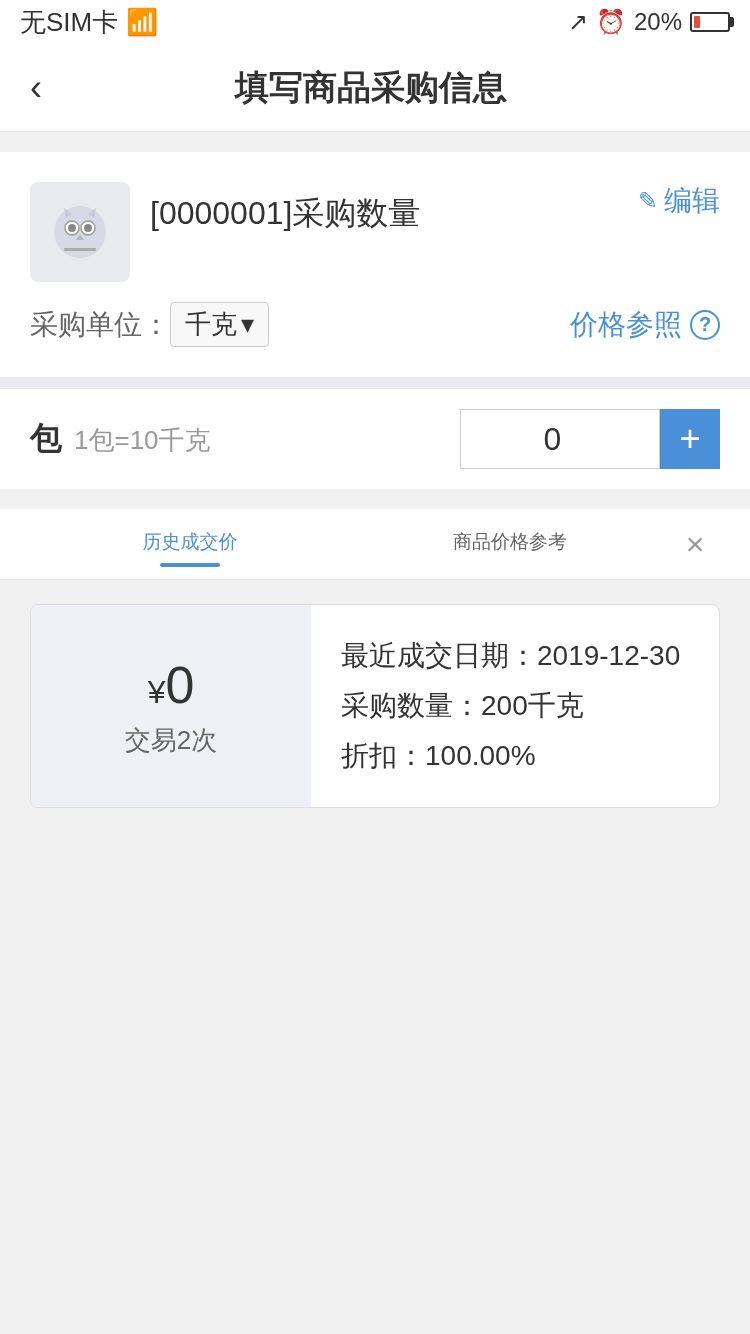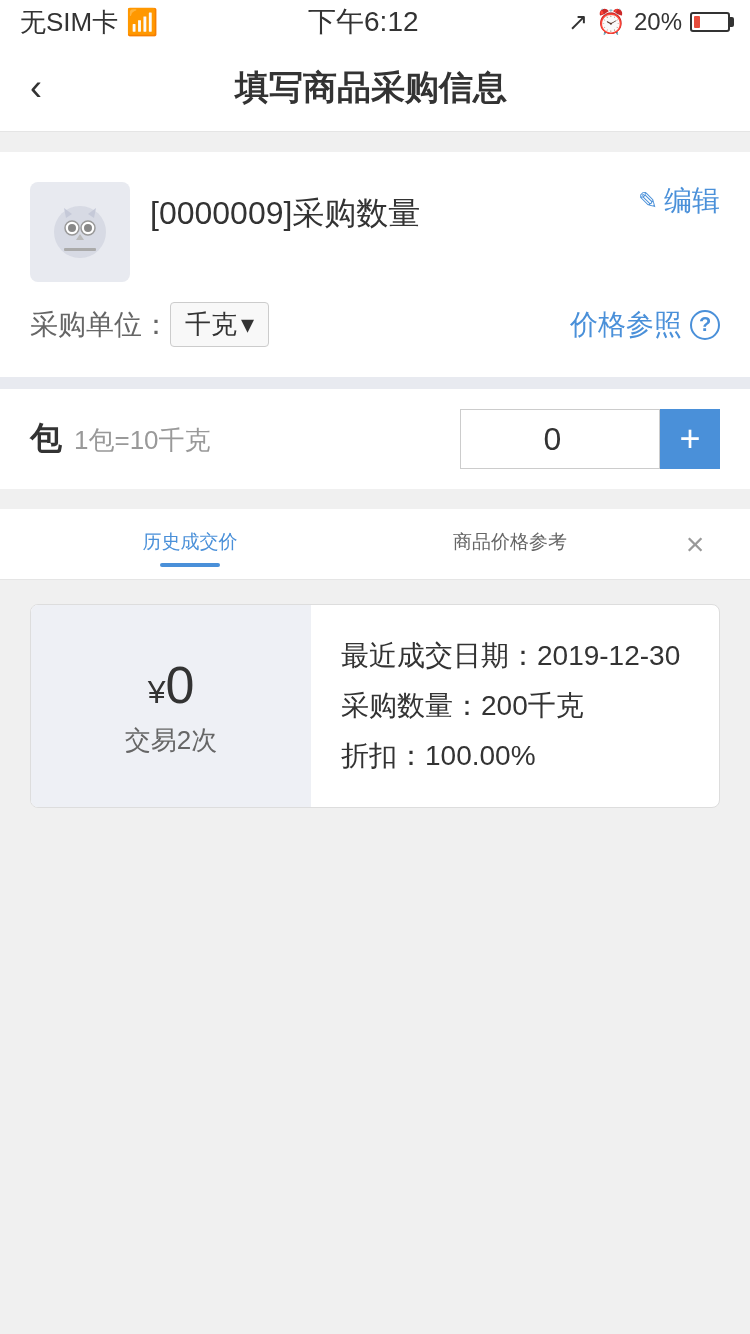--- a/index.html
+++ b/index.html
@@ -320,21 +320,20 @@
     }
   </style>
 </head>
 <body>
 
 <div class="status-bar">
   <div class="status-left">
     <span>无SIM卡</span>
     <span>📶</span>
   </div>
-  <div class="status-center">下午6:12</div>
   <div class="status-right">
     <span>↗</span>
     <span>⏰</span>
     <span>20%</span>
     <div class="battery-icon">
       <div class="battery-body">
         <div class="battery-fill"></div>
       </div>
     </div>
   </div>
@@ -362,21 +361,21 @@
           <polygon points="30,32 26,38 34,38" fill="#bbb"></polygon>
 
           <polygon points="16,16 14,6 22,12" fill="#c5c9d8"></polygon>
           <polygon points="44,16 46,6 38,12" fill="#c5c9d8"></polygon>
 
           <rect x="14" y="46" width="32" height="3" rx="1" fill="#aaa"></rect>
         </svg>
       </div>
       <div>
         <div class="product-name">
-          <span>[0000009]</span><span>采购数量</span>
+          <span>[0000001]</span><span>采购数量</span>
         </div>
       </div>
     </div>
     <div class="edit-btn">
       <span class="edit-icon">✎</span>
       <span>编辑</span>
     </div>
   </div>
   <div class="product-bottom">
     <div class="unit-row">

